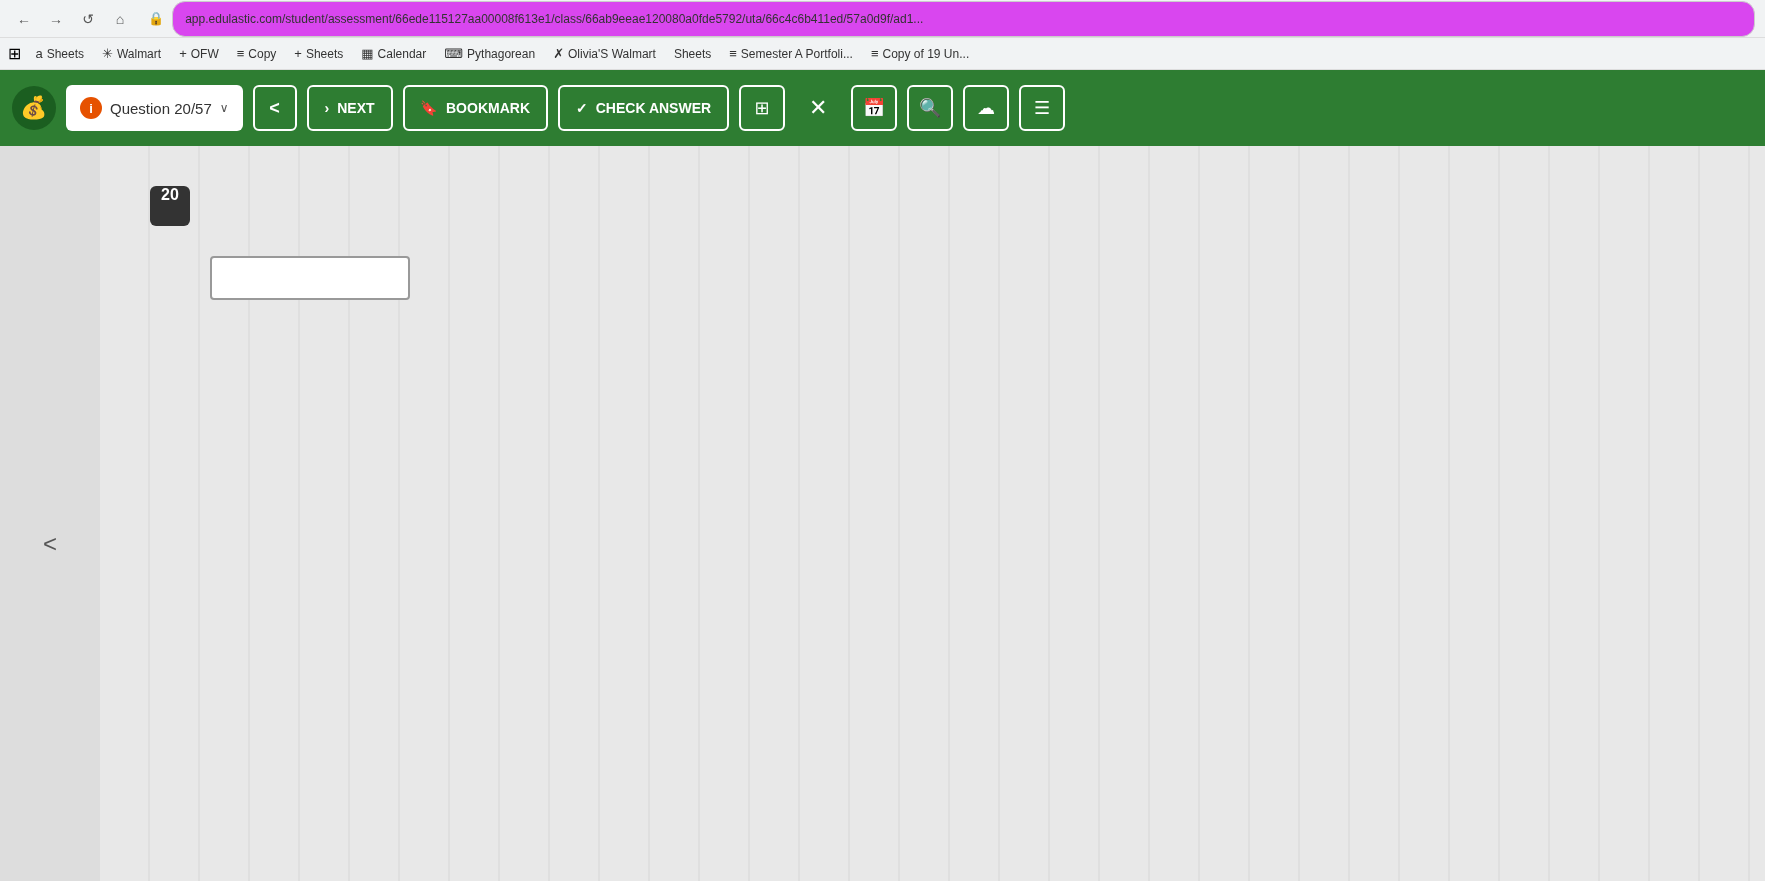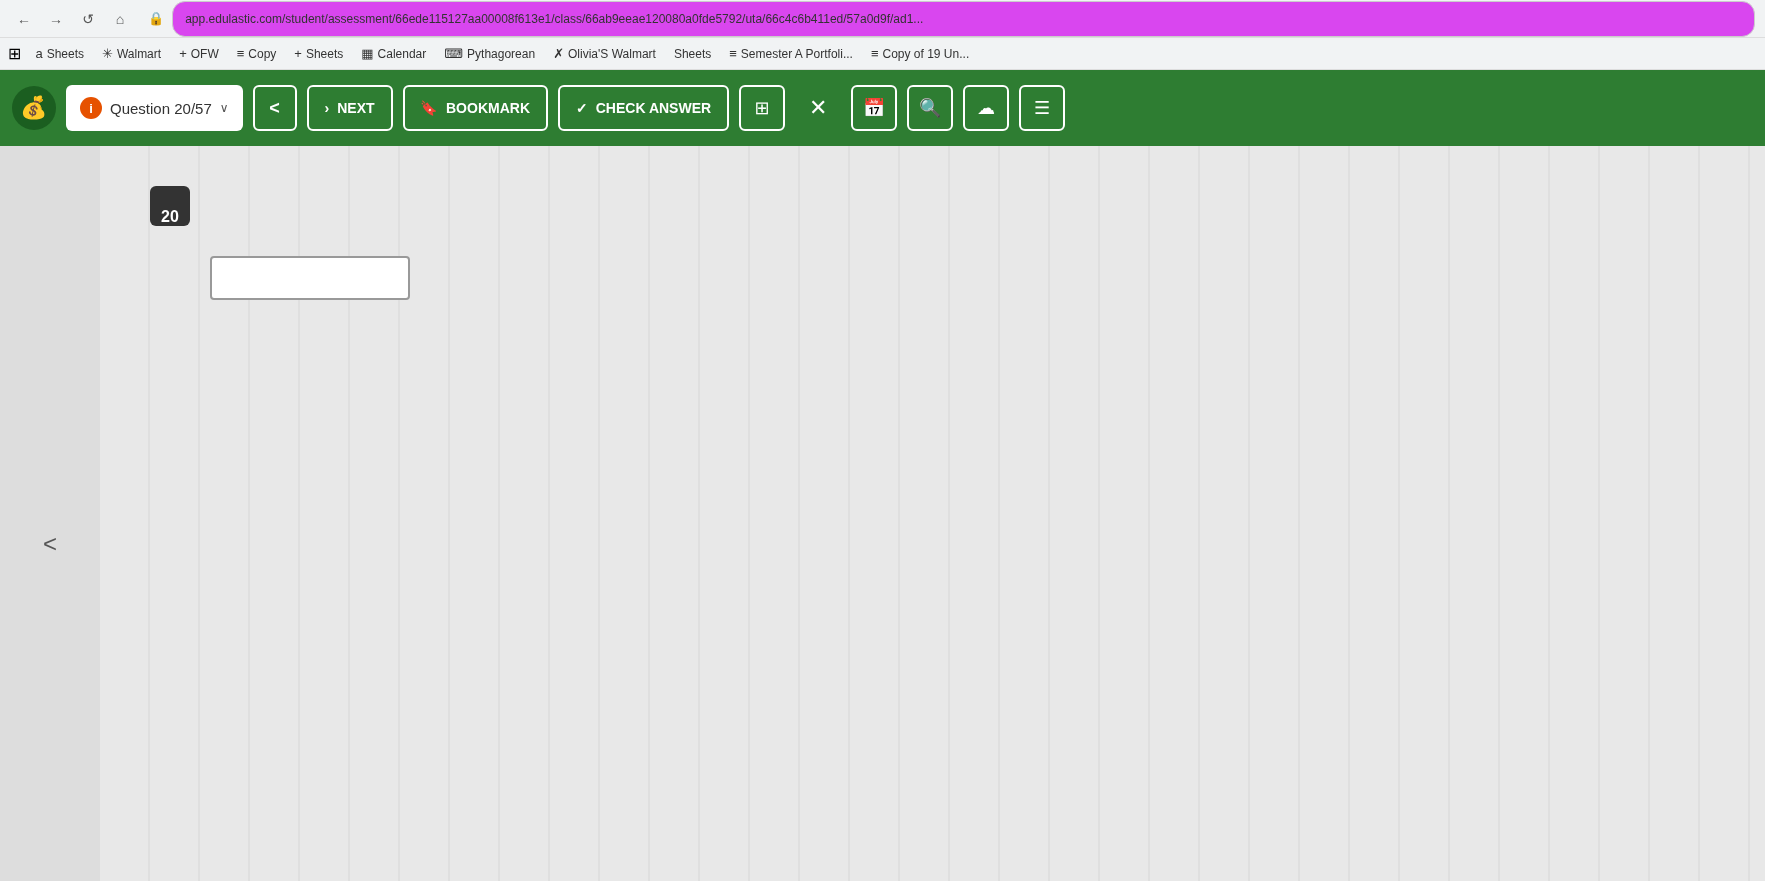--- a/index.html
+++ b/index.html
@@ -179,21 +179,21 @@
       display: flex;
       align-items: flex-start;
       gap: 20px;
       margin-bottom: 30px;
     }
     .question-number-badge {
       width: 40px; height: 40px;
       background: #333;
       color: #fff;
       border-radius: 6px;
-      display: flex; align-items: flex-end; justify-content: center;
+      display: flex; align-items: flex-start; justify-content: center;
       font-size: 16px;
       font-weight: bold;
       flex-shrink: 0;
     }
     .question-text {
       font-size: 18px;
       color: #222;
       line-height: 1.5;
       padding-top: 6px;
     }

